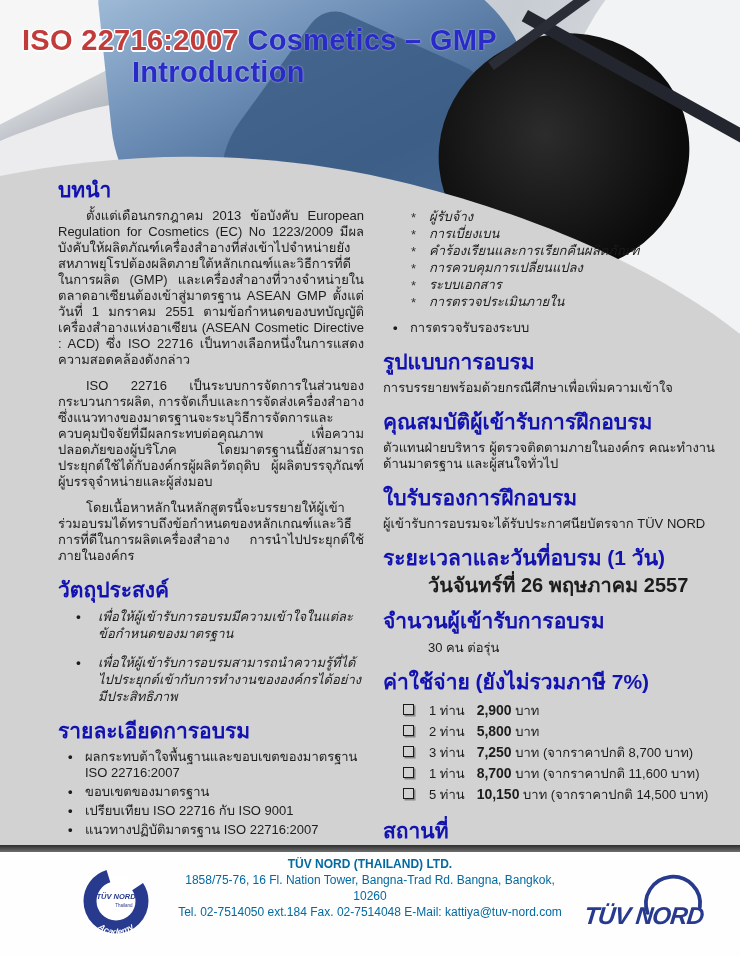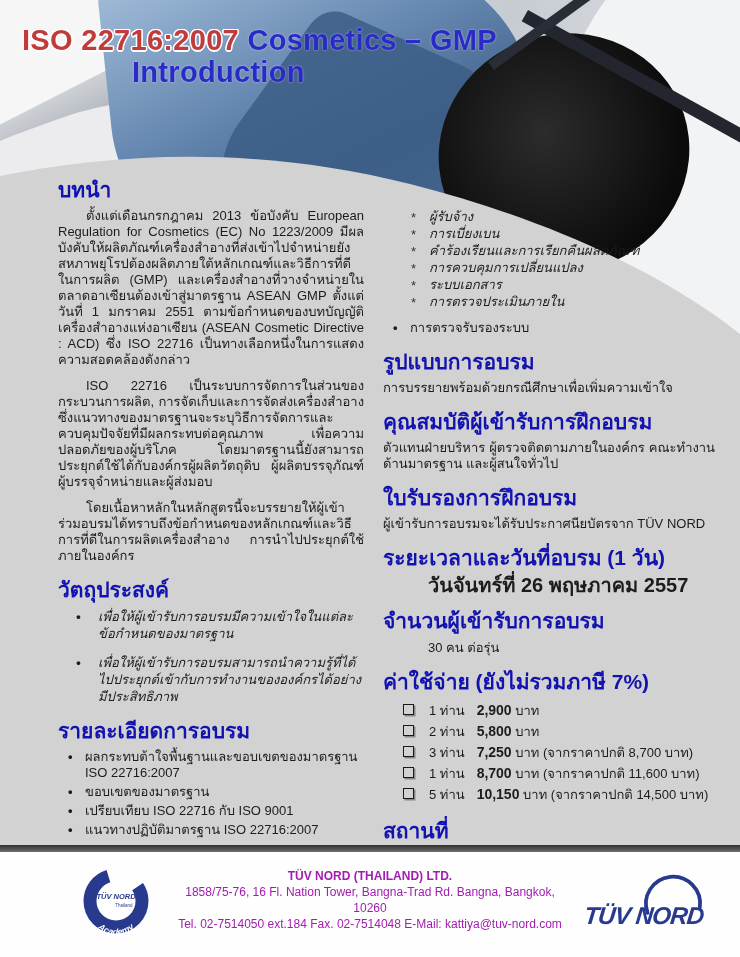--- a/index.html
+++ b/index.html
@@ -60,21 +60,21 @@
   .fee-qty{display:inline-block;min-width:44px;}
   .fee-price{font-weight:bold;font-size:14px;}
 
   .date-line{font-weight:bold;font-size:20px;margin:2px 0 0 45px;line-height:19px;}
   .indent-line{margin:2px 0 0 45px;line-height:17px;}
 
   
   .divider{position:absolute;top:845px;left:0;right:0;height:7px;z-index:4;
            background:linear-gradient(180deg,#2e2e2e,#6e6e6e);}
   .footer{position:absolute;top:852px;left:0;right:0;bottom:0;background:#fefefe;z-index:4;}
-  .footer-text{position:absolute;left:170px;right:170px;top:16px;text-align:center;font-size:12px;line-height:16px;color:#a21caf;}
+  .footer-text{position:absolute;left:170px;right:170px;top:4px;text-align:center;font-size:12px;line-height:16px;color:#0369a1;}
   .footer-company{font-weight:bold;}
   .academy-logo{position:absolute;left:80px;top:12px;}
   .tuv-logo{position:absolute;right:14px;top:10px;}
   svg text{font-family:"Liberation Sans","DejaVu Sans",sans-serif;}
 </style>
 </head>
 <body>
 
 <div class="page" style="--title-red: #c23b3b; --title-blue: #2a2ac8; --heading-blue: #1212b0; --panel-gray: #d2d2d3; --logo-blue: #273a8e;">
 

